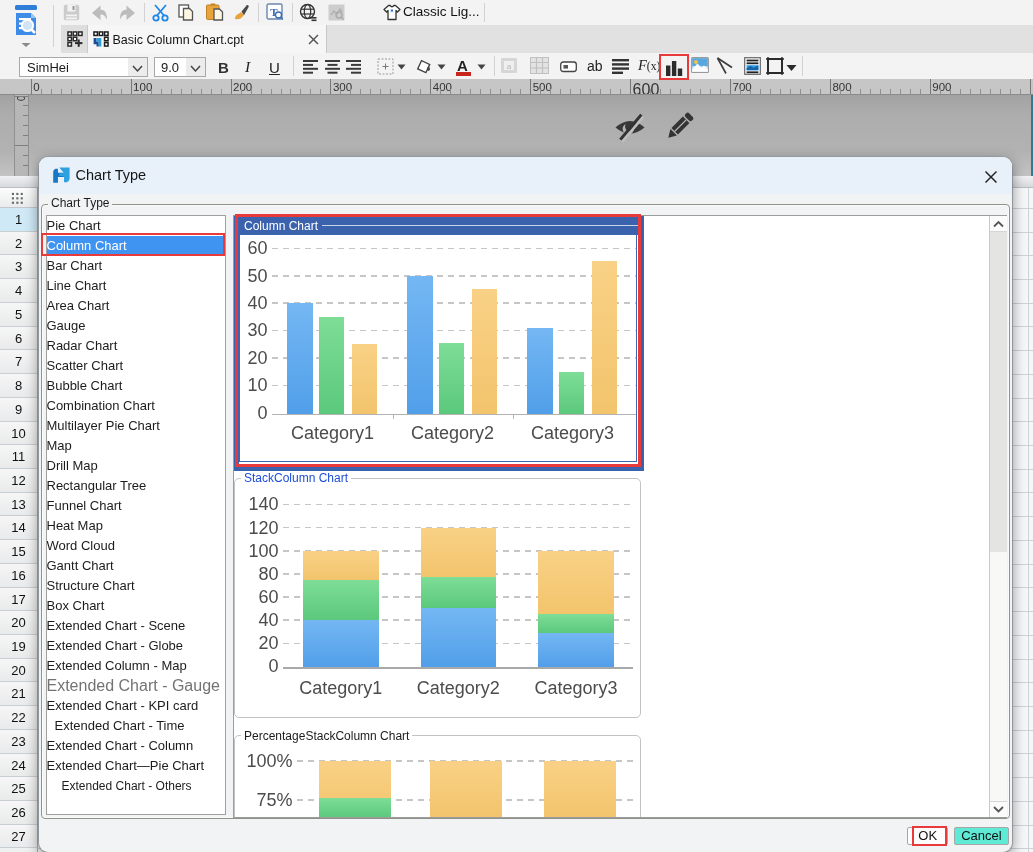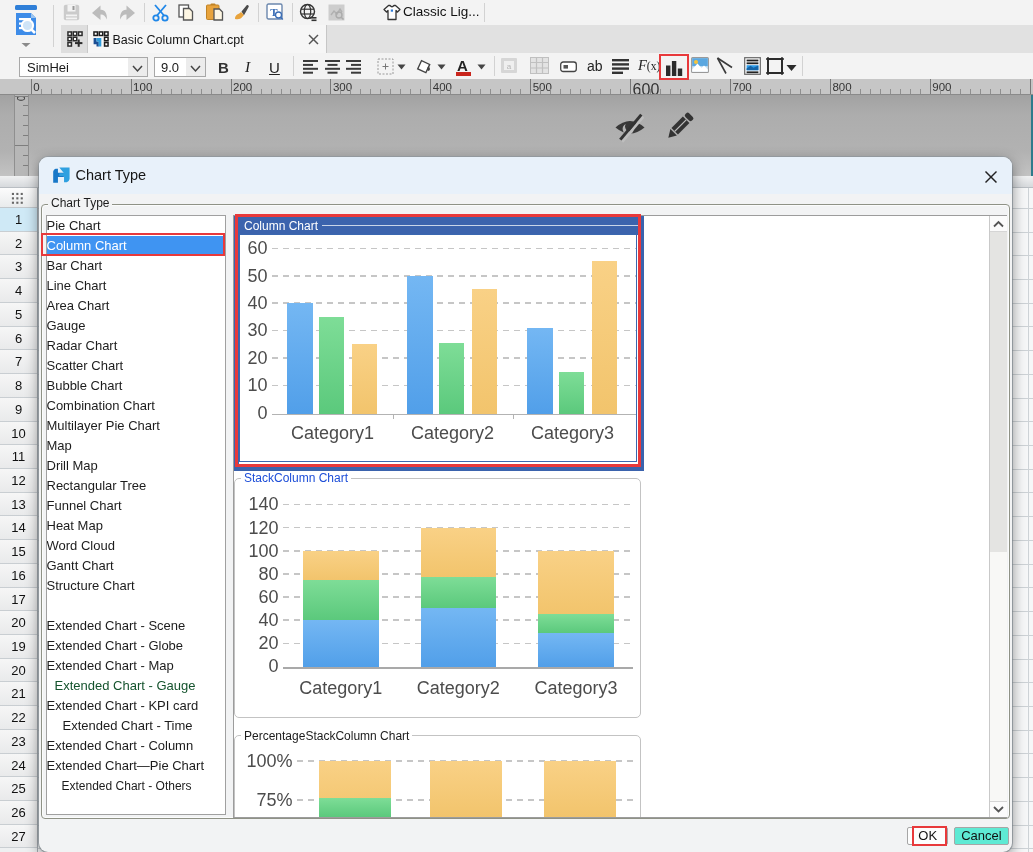--- a/index.html
+++ b/index.html
@@ -481,26 +481,27 @@
 <div class="ab" style="left:0;top:180px;width:180px;height:20px;font-size:13px;line-height:20px;padding-left:0px;color:#1c1c1c">Combination Chart</div>
 <div class="ab" style="left:0;top:200px;width:180px;height:20px;font-size:13px;line-height:20px;padding-left:0px;color:#1c1c1c">Multilayer Pie Chart</div>
 <div class="ab" style="left:0;top:220px;width:180px;height:20px;font-size:13px;line-height:20px;padding-left:0px;color:#1c1c1c">Map</div>
 <div class="ab" style="left:0;top:240px;width:180px;height:20px;font-size:13px;line-height:20px;padding-left:0px;color:#1c1c1c">Drill Map</div>
 <div class="ab" style="left:0;top:260px;width:180px;height:20px;font-size:13px;line-height:20px;padding-left:0px;color:#1c1c1c">Rectangular Tree</div>
 <div class="ab" style="left:0;top:280px;width:180px;height:20px;font-size:13px;line-height:20px;padding-left:0px;color:#1c1c1c">Funnel Chart</div>
 <div class="ab" style="left:0;top:300px;width:180px;height:20px;font-size:13px;line-height:20px;padding-left:0px;color:#1c1c1c">Heat Map</div>
 <div class="ab" style="left:0;top:320px;width:180px;height:20px;font-size:13px;line-height:20px;padding-left:0px;color:#1c1c1c">Word Cloud</div>
 <div class="ab" style="left:0;top:340px;width:180px;height:20px;font-size:13px;line-height:20px;padding-left:0px;color:#1c1c1c">Gantt Chart</div>
 <div class="ab" style="left:0;top:360px;width:180px;height:20px;font-size:13px;line-height:20px;padding-left:0px;color:#1c1c1c">Structure Chart</div>
+<div class="ab" style="left:0;top:380px;width:180px;height:20px;font-size:13px;line-height:20px;padding-left:0px;color:#1c1c1c">Box Chart</div>
 <div class="ab" style="left:0;top:400px;width:180px;height:20px;font-size:13px;line-height:20px;padding-left:0px;color:#1c1c1c">Extended Chart - Scene</div>
 <div class="ab" style="left:0;top:420px;width:180px;height:20px;font-size:13px;line-height:20px;padding-left:0px;color:#1c1c1c">Extended Chart - Globe</div>
-<div class="ab" style="left:0;top:440px;width:180px;height:20px;font-size:13px;line-height:20px;padding-left:0px;color:#1c1c1c">Extended Chart - Map</div>
-<div class="ab" style="left:0;top:460px;width:180px;height:20px;font-size:13px;line-height:20px;padding-left:8px;color:#14532d">Extended Chart - Gauge</div>
+<div class="ab" style="left:0;top:440px;width:180px;height:20px;font-size:13px;line-height:20px;padding-left:0px;color:#1c1c1c">Extended Column - Map</div>
+<div class="ab" style="left:0;top:460px;width:180px;height:20px;font-size:16px;line-height:20px;padding-left:0px;color:#737373">Extended Chart - Gauge</div>
 <div class="ab" style="left:0;top:480px;width:180px;height:20px;font-size:13px;line-height:20px;padding-left:0px;color:#1c1c1c">Extended Chart - KPI card</div>
-<div class="ab" style="left:0;top:500px;width:180px;height:20px;font-size:13px;line-height:20px;padding-left:16px;color:#1c1c1c">Extended Chart - Time</div>
+<div class="ab" style="left:0;top:500px;width:180px;height:20px;font-size:13px;line-height:20px;padding-left:8px;color:#1c1c1c">Extended Chart - Time</div>
 <div class="ab" style="left:0;top:520px;width:180px;height:20px;font-size:13px;line-height:20px;padding-left:0px;color:#1c1c1c">Extended Chart - Column</div>
 <div class="ab" style="left:0;top:540px;width:180px;height:20px;font-size:13px;line-height:20px;padding-left:0px;color:#1c1c1c">Extended Chart—Pie Chart</div>
 <div class="ab" style="left:0;top:560px;width:176px;height:20px;font-size:12px;line-height:20px;padding-left:15px;color:#1c1c1c">Extended Chart - Others</div>
 </div>
 <div class="ab" style="left:193.5px;top:58px;width:774px;height:603px;border:1px solid #9c9c9c;background:#fff"></div>
 <div class="ab" style="left:194.5px;top:59px;width:754px;height:601px;overflow:hidden;background:#fff">
 <div class="ab" style="left:0.5px;top:-2.5px;width:410.3px;height:257px;background:#3b63ad"></div>
 <div class="ab" style="left:5.5px;top:18.5px;width:401.3px;height:232.5px;background:#fff"></div>
 <div class="ab" style="left:10.5px;top:2.6px;font-size:12px;color:#fff">Column Chart</div>
 <div class="ab" style="left:88px;top:8.8px;width:317px;height:1px;background:#c8d4e8"></div>

